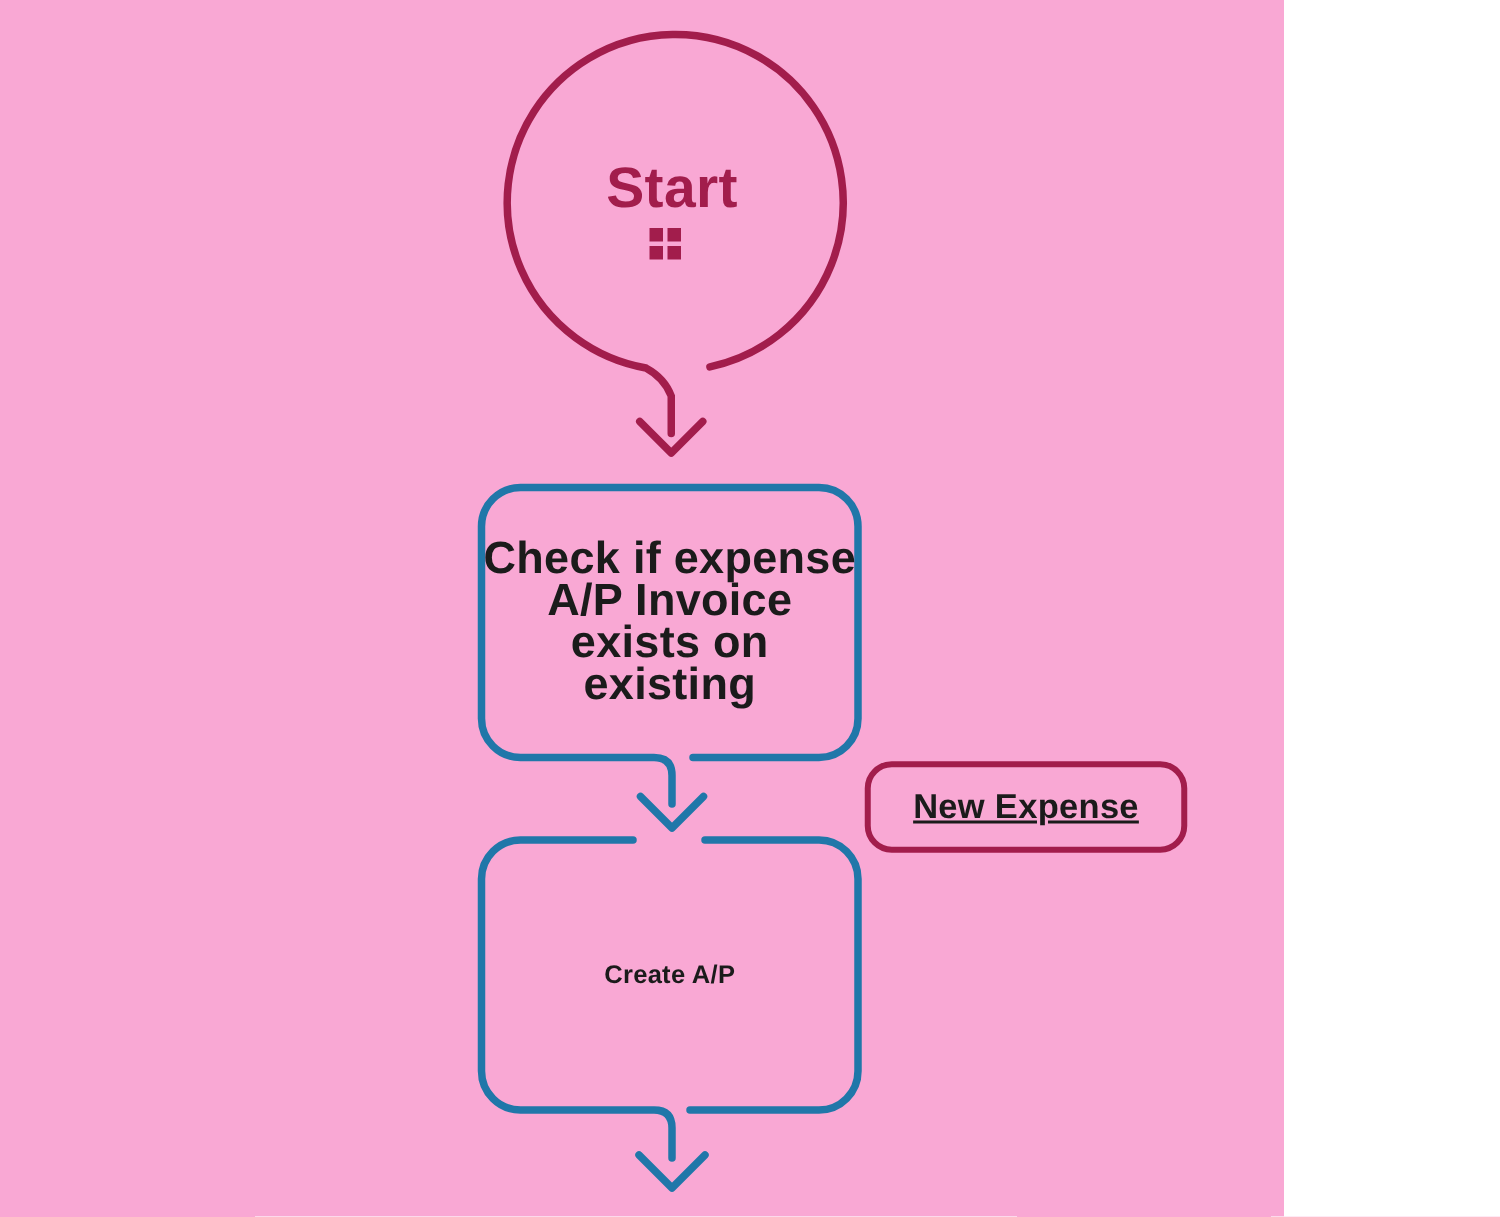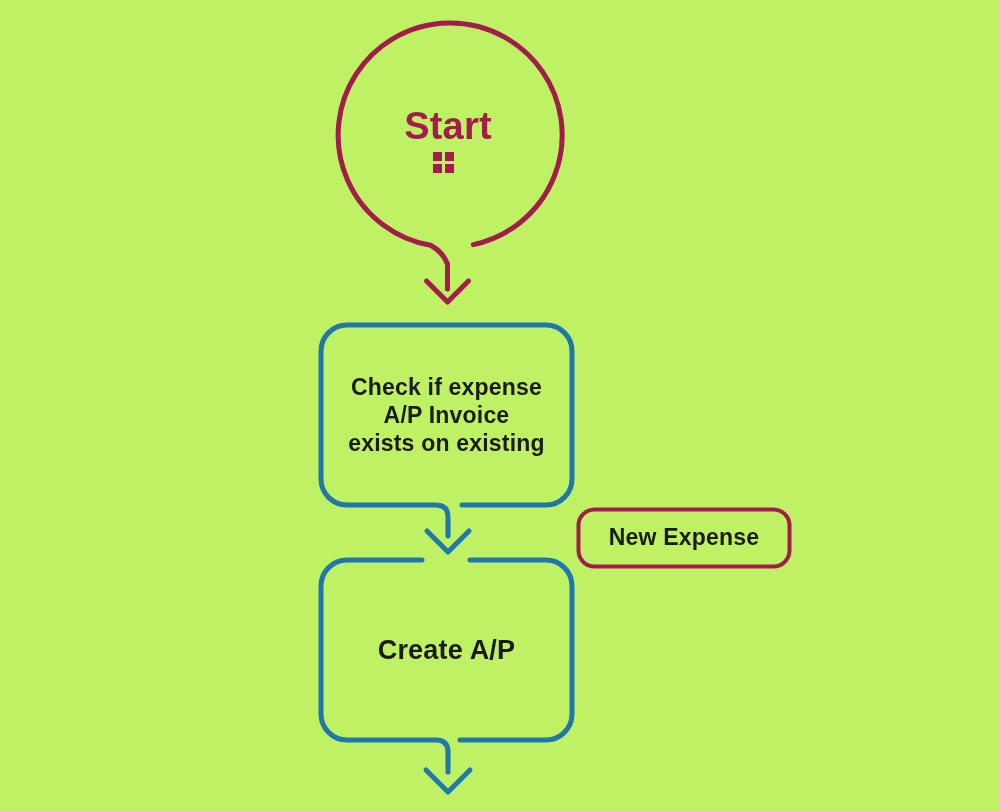--- a/index.html
+++ b/index.html
@@ -5,23 +5,23 @@
   html, body {
     margin: 0;
     padding: 0;
     background: #ffffff;
     width: 1000px;
     height: 811px;
     font-family: "Liberation Sans", "DejaVu Sans", sans-serif;
   }
   .stage {
     position: relative;
-    width: 1000px;
+    width: 856px;
     height: 811px;
-    background: #bef264;
+    background: #f9a8d4;
     overflow: hidden;
   }
   .stage svg {
     position: absolute;
     left: 0;
     top: 0;
   }
   .label {
     position: absolute;
     display: flex;
@@ -33,29 +33,30 @@
     letter-spacing: 0.2px;
   }
   .label .line { display: block; }
   .start-label {
     left: 348px; top: 100px; width: 200px; height: 52px;
     font-size: 38px;
     color: #a21d4c;
   }
   .check-label {
     left: 321px; top: 325px; width: 251px; height: 180px;
-    font-size: 23px; line-height: 28px;
+    font-size: 30px; line-height: 28px;
   }
   .create-label {
     left: 321px; top: 560px; width: 251px; height: 180px;
-    font-size: 27px; line-height: 28px;
+    font-size: 17px; line-height: 28px;
   }
   .newexpense-label {
     left: 578px; top: 509px; width: 212px; height: 57px;
     font-size: 23px;
+    text-decoration: underline;
   }
 </style>
 </head>
 <body>
 
 <div class="stage">
 
   <svg width="1000" height="811" viewBox="0 0 1000 811">
 
     <path d="M 473.3 244.6 A 112 112 0 1 0 430.6 245.3 Q 443 252 447.5 264 L 447.5 289" fill="none" stroke-width="5" stroke-linecap="round" stroke="#a21d4c"></path>

